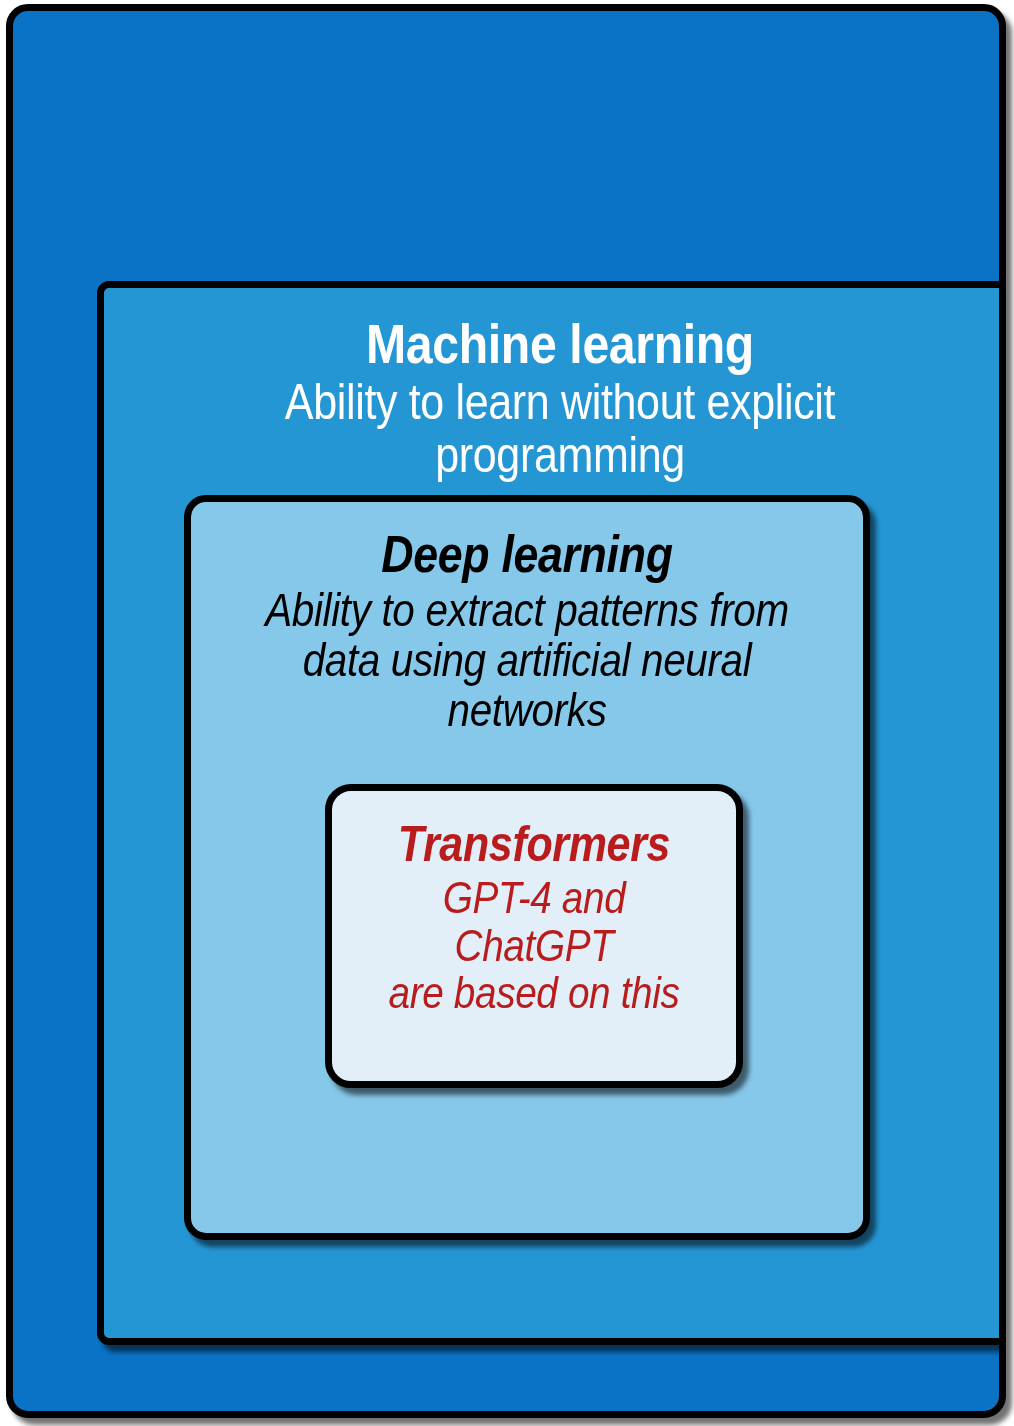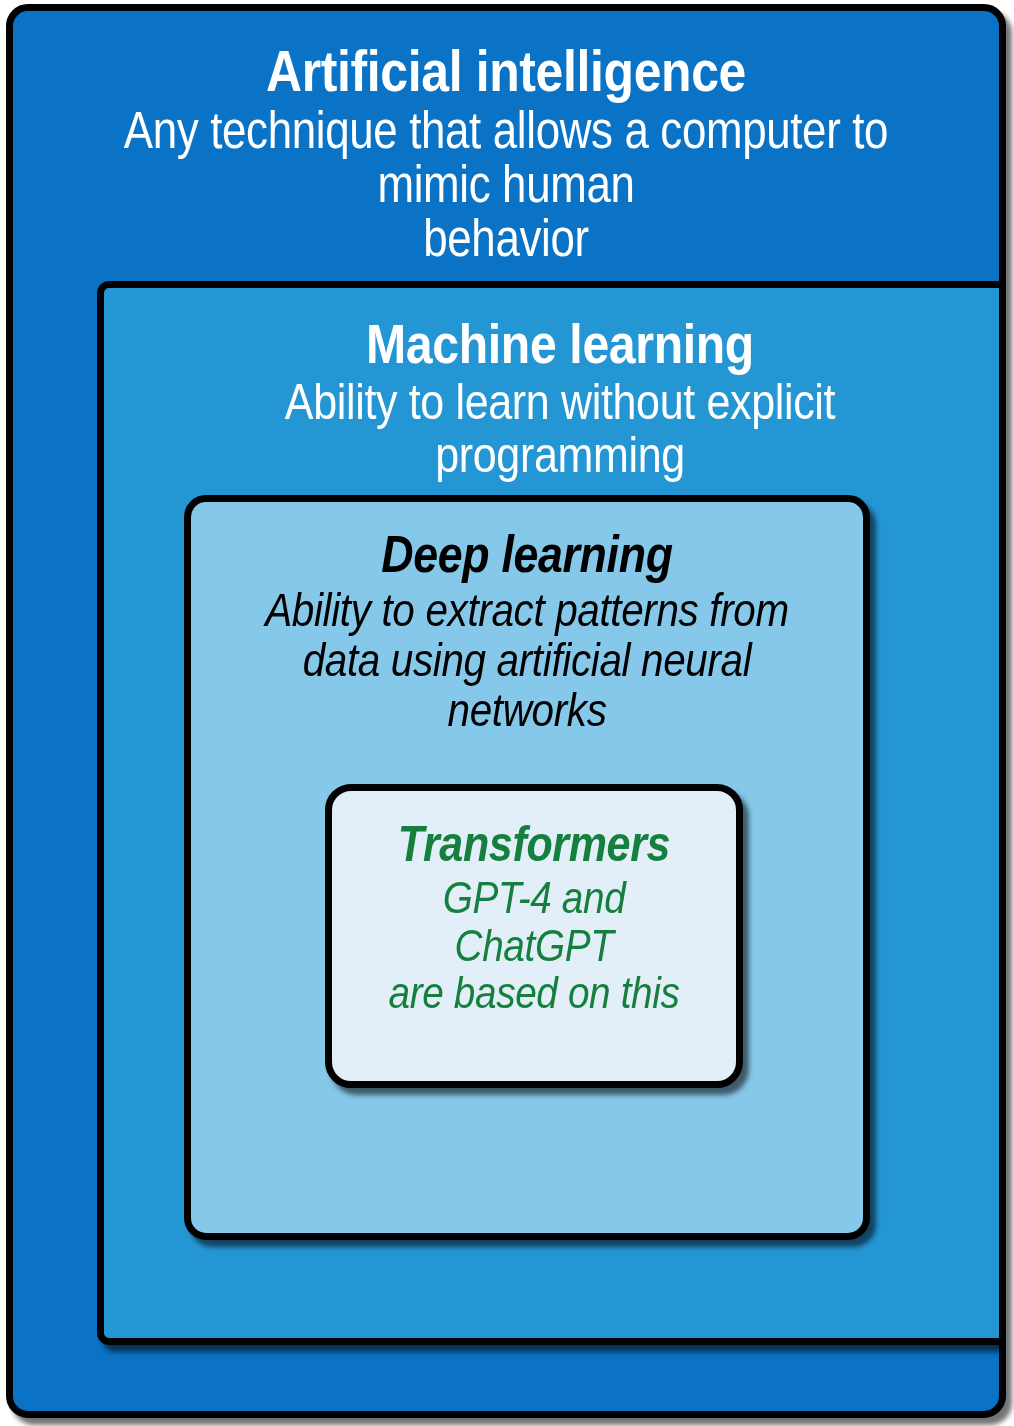--- a/index.html
+++ b/index.html
@@ -65,21 +65,21 @@
   }
 
   
   .layer-tr {
     left: 134px;
     top: 282px;
     width: 418px;
     height: 304px;
     border-radius: 26px;
     background: #E2EEF8;
-    color: #15803d;
+    color: #b91c1c;
   }
 
   .layer-inner-holder {
     position: absolute;
     inset: 0;
   }
 
   .title {
     font-weight: bold;
     line-height: 1.02;
@@ -139,27 +139,20 @@
   .tr-text .title    { font-size: 50px; }
   .tr-text .subtitle { font-size: 45px; padding: 4px 8px 0 8px; }
 </style>
 </head>
 <body>
 
 <div id="diagram">
 
   <div class="layer layer-ai">
 
-    <div class="ai-text">
-      <div class="title">Artificial intelligence</div>
-      <div class="subtitle">
-        <div>Any technique that allows a computer to mimic human</div>
-        <div>behavior</div>
-      </div>
-    </div>
 
     <div class="layer-inner-holder">
 
       <div class="layer layer-ml">
 
         <div class="ml-text">
           <div class="title">Machine learning</div>
           <div class="subtitle">
             <div>Ability to learn without explicit programming</div>
           </div>

